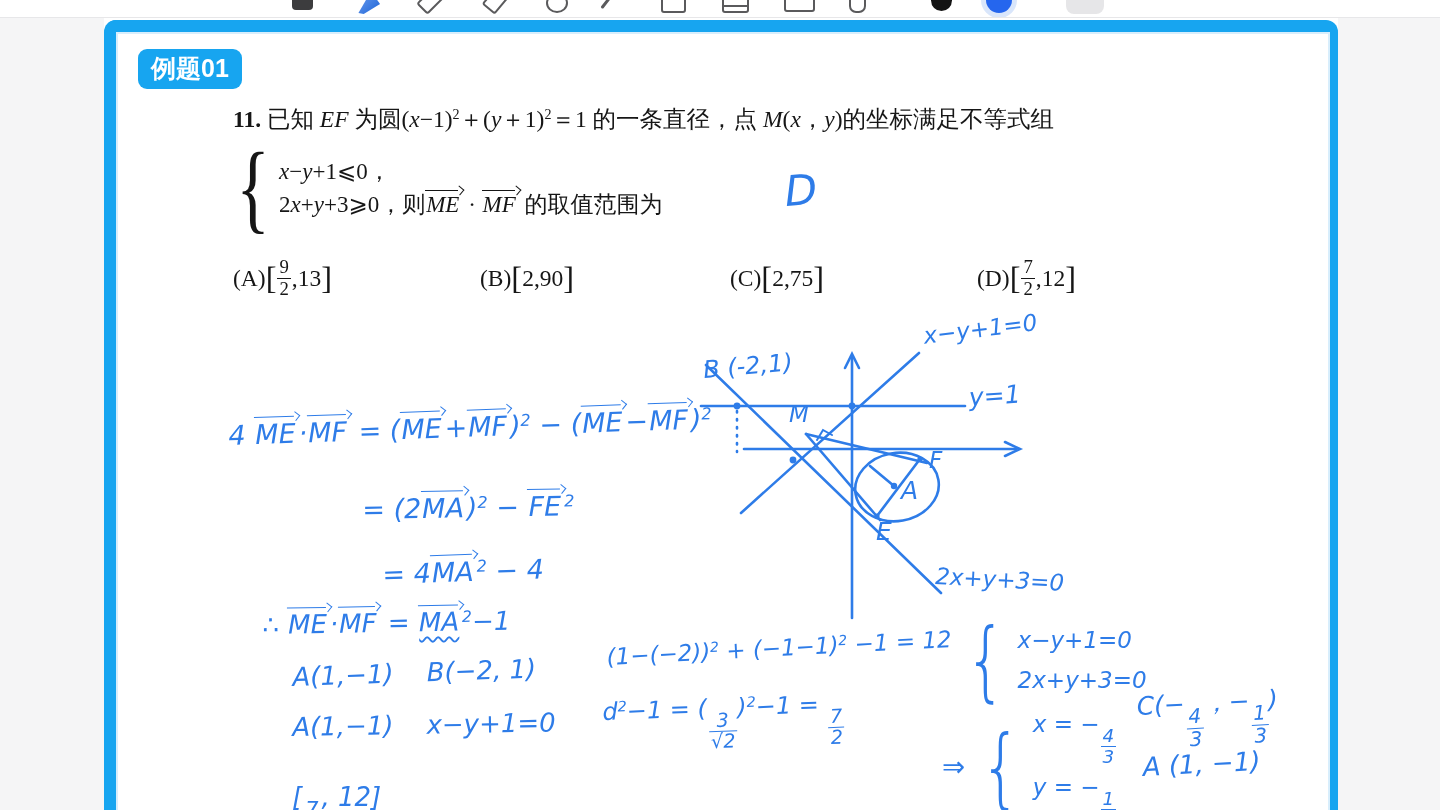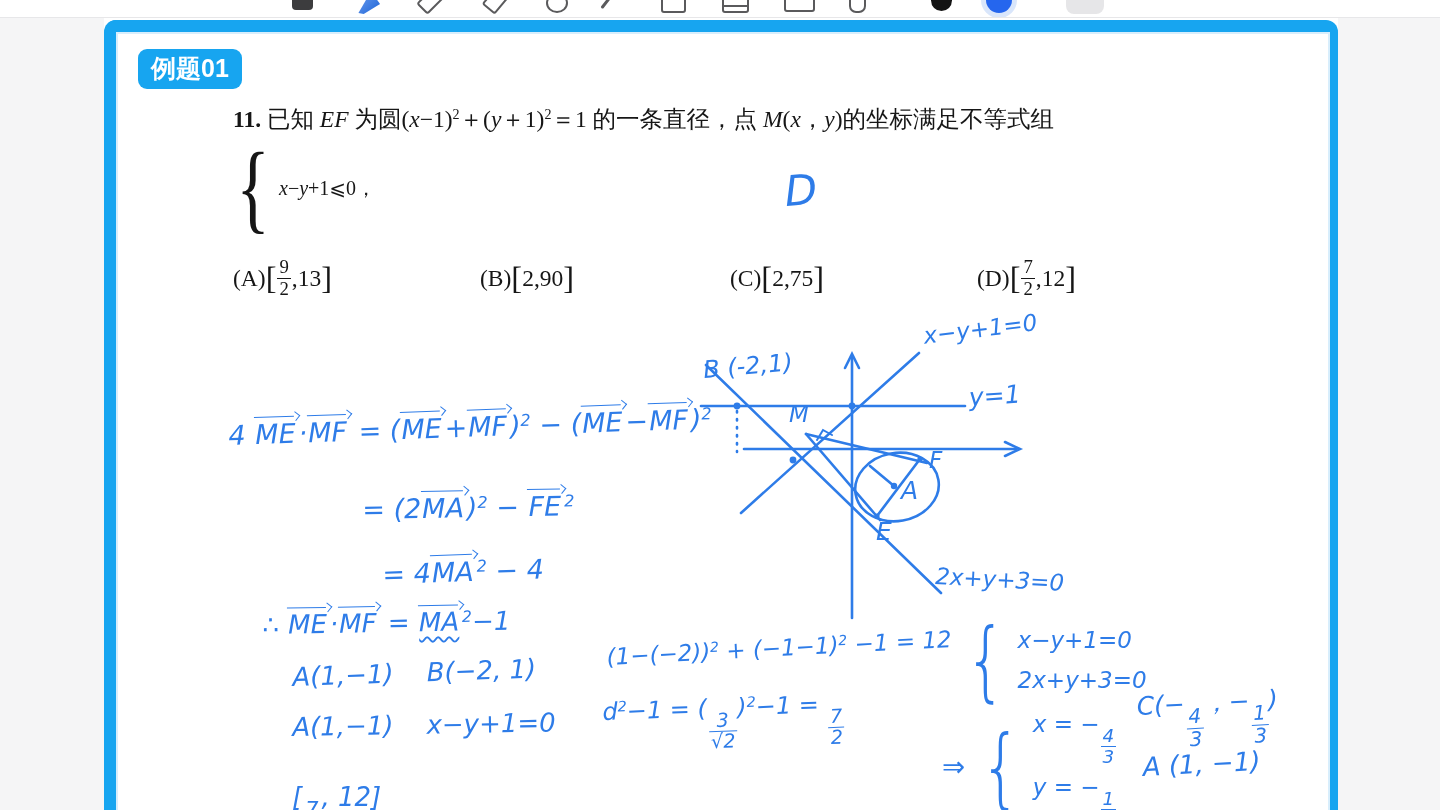--- a/index.html
+++ b/index.html
@@ -46,21 +46,21 @@
          font-weight:bold;font-size:25px;line-height:1;padding:7px 13px 8px;border-radius:9px;}
 
   .printed{color:var(--printed,#161616);font-family:Liberation Serif, serif;}
   #problem-line1{position:absolute;left:233px;top:103px;font-size:23.5px;white-space:pre;}
   .bold{font-weight:bold;}
   .it{font-style:italic;}
 
   #problem-system{position:absolute;left:229px;top:142px;display:flex;align-items:center;}
   .sys-brace{font-size:100px;font-weight:100;line-height:0.92;transform:scaleX(.7);transform-origin:center;}
   .sys-col{margin-left:2px;}
-  .sys-line{font-size:20px;height:33px;line-height:33px;white-space:pre;}
+  .sys-line{font-size:23px;height:33px;line-height:33px;white-space:pre;}
 
   .option{position:absolute;top:250px;height:56px;display:flex;align-items:center;
           font-size:23.5px;font-family:"Liberation Serif",serif;color:var(--printed,#161616);white-space:pre;}
 
   
   .sup{font-size:.6em;vertical-align:.55em;line-height:0;}
   .frac{display:inline-flex;flex-direction:column;align-items:center;line-height:1.08;
         vertical-align:-.55em;font-size:.8em;padding:0 1px;}
   .frac .den{border-top:1.7px solid currentColor;padding:0 2px;}
   .frac .num{padding:0 2px;}
@@ -113,20 +113,21 @@
 
   <div class="layer">
 
     <div class="badge">例题01</div>
 
     <div id="problem-line1" class="printed"><span class="bold">11.</span><span> 已知 </span><span class="it">EF</span><span> 为圆(</span><span class="it">x</span><span>−1)</span><span class="sup">2</span><span>＋(</span><span class="it">y</span><span>＋1)</span><span class="sup">2</span><span>＝1 的一条直径，点 </span><span class="it">M</span><span>(</span><span class="it">x</span><span>，</span><span class="it">y</span><span>)的坐标满足不等式组</span></div>
     <div id="problem-system" class="printed">
         <span class="sys-brace">{</span>
         <div class="sys-col">
           <div class="sys-line"><span class="it">x</span><span>−</span><span class="it">y</span><span>+1⩽0，</span></div>
+          <div class="sys-line"><span>2</span><span class="it">x</span><span>+</span><span class="it">y</span><span>+3⩾0，则</span><span class="vec">ME</span><span> · </span><span class="vec">MF</span><span> 的取值范围为</span></div>
         </div>
       </div>
     <div id="options">
         <div class="option" style="left: 233px;"><span>(A)</span><span class="big">[</span><span class="frac"><span class="num">9</span><span class="den">2</span></span><span>,13</span><span class="big">]</span></div>
         <div class="option" style="left: 480px;"><span>(B)</span><span class="big">[</span><span>2,90</span><span class="big">]</span></div>
         <div class="option" style="left: 730px;"><span>(C)</span><span class="big">[</span><span>2,75</span><span class="big">]</span></div>
         <div class="option" style="left: 977px;"><span>(D)</span><span class="big">[</span><span class="frac"><span class="num">7</span><span class="den">2</span></span><span>,12</span><span class="big">]</span></div>
       </div>
 
     <svg class="sketch" width="1440" height="810" viewBox="0 0 1440 810" fill="none" stroke="#2e7ce8" stroke-width="2.6" stroke-linecap="round">

